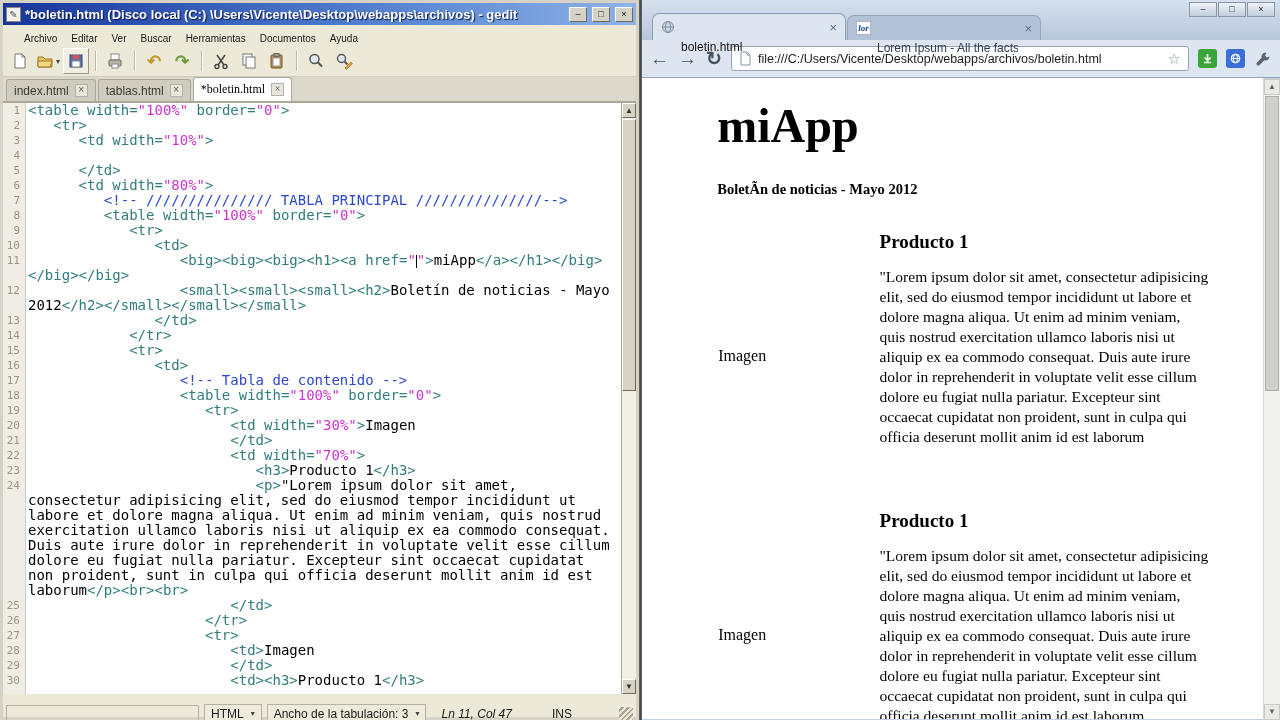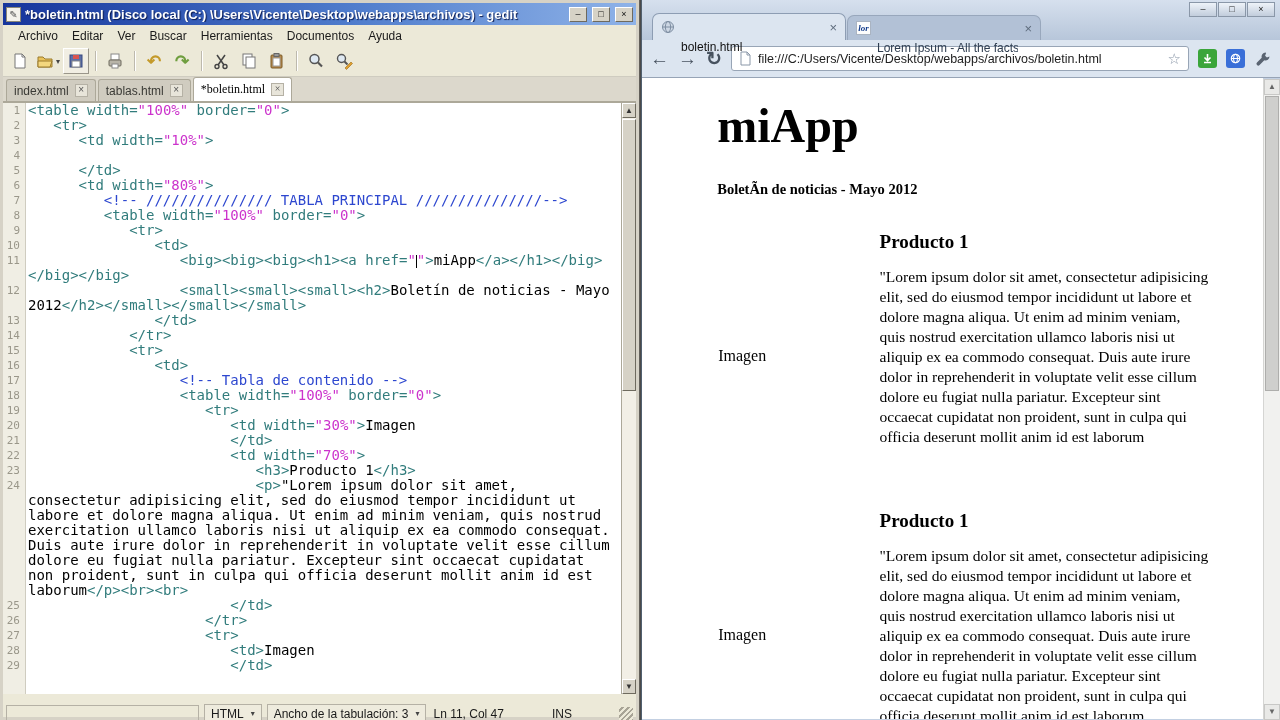--- a/index.html
+++ b/index.html
@@ -5,21 +5,21 @@
 *{margin:0;padding:0;box-sizing:border-box;}
 html,body{width:1280px;height:720px;overflow:hidden;}
 body{background:#4a4a4a;font-family:"Liberation Sans",sans-serif;position:relative;}
 
 
 #gedit{position:absolute;left:0;top:0;width:639px;height:720px;background:#ece9d8;border:3px solid #d6d2c6;outline:1px solid #63605a;}
 .titlebar{height:22px;background:linear-gradient(90deg,#16359c,#4f7ccc 55%,#8fb3e8);display:flex;align-items:center;padding:0 3px;gap:4px;}
 .app-icon{width:15px;height:15px;background:#f4f2ec;border:1px solid #8b8878;font-size:10px;line-height:13px;text-align:center;color:#555;}
 .title-text{color:#fff;font-weight:bold;font-size:13px;flex:1;white-space:nowrap;overflow:hidden;text-shadow:1px 1px 1px #0a1a50;}
 .tb-btn{width:18px;height:15px;background:#d6d2c6;border:1px solid;border-color:#fff #6e6a5e #6e6a5e #fff;font-size:9px;line-height:12px;text-align:center;color:#111;margin-left:1px;}
-.menubar{height:21px;display:flex;align-items:center;font-size:12px;padding:0 8px;color:#1a1a1a;}
+.menubar{height:21px;display:flex;align-items:flex-end;font-size:10px;padding:0 14px;color:#1a1a1a;}
 .menu-item{padding:2px 7px;}
 .gtoolbar{height:31px;display:flex;align-items:center;gap:2px;padding:0 4px;border-bottom:1px solid #cfccc0;}
 .tbtn{height:26px;min-width:26px;display:flex;align-items:center;justify-content:center;gap:2px;border:1px solid transparent;}
 .tbtn.raised{border-color:#fff #9a968a #9a968a #fff;background:#f1eee3;}
 .tsep{width:1px;height:20px;background:#bdb9ad;box-shadow:1px 0 0 #fff;margin:0 4px;}
 .uglyph{font-size:17px;font-weight:bold;}
 .undo-g{color:#c49a2a;}
 .redo-g{color:#6f9e3f;}
 .tabbar{height:25px;background:#dcd8cc;display:flex;align-items:flex-end;padding:2px 3px 0;gap:2px;border-bottom:1px solid #aca899;}
 .gtab{height:22px;display:flex;align-items:center;gap:6px;padding:0 7px;background:#d0ccc0;border:1px solid #aca899;border-bottom:none;border-radius:3px 3px 0 0;font-size:12px;color:#3a3a35;}
@@ -37,21 +37,21 @@
 .ba{word-break:break-all;}
 .caret{display:inline-block;width:1px;height:13px;background:#000;vertical-align:text-bottom;}
 .vscroll{width:15px;background:#f2efe6;border-left:1px solid #aca899;position:relative;}
 .sarrow{height:15px;background:#d6d2c6;border:1px solid;border-color:#fff #6e6a5e #6e6a5e #fff;font-size:8px;text-align:center;line-height:13px;color:#333;}
 .sarrow.bottom{position:absolute;bottom:0;left:0;right:0;}
 .sthumb{position:absolute;top:16px;left:0;width:14px;height:272px;background:#d6d2c6;border:1px solid;border-color:#fff #6e6a5e #6e6a5e #fff;}
 .statusbar{height:39px;display:flex;align-items:center;gap:5px;padding:0 3px;font-size:12px;color:#1a1a1a;}
 .msgbox{width:193px;height:17px;border:1px solid #b5b1a5;}
 .combo{height:19px;border:1px solid #b5b1a5;display:flex;align-items:center;gap:7px;padding:0 6px;background:#eeebdd;}
 .combo .arr{font-size:8px;color:#444;}
-.pos{margin-left:2px;}
+.pos{margin-left:10px;font-style:italic;}
 .ins{margin-left:auto;margin-right:42px;}
 .grip{width:14px;height:14px;background:repeating-linear-gradient(135deg,#ece9d8 0 2px,#a8a496 2px 4px);}
 
 
 #browser{position:absolute;left:641px;top:0;width:639px;height:720px;background:#c3d0e2;border-left:1px solid #51606f;}
 .tabstrip{height:40px;background:linear-gradient(#d6e0ee,#b7c6da);position:relative;}
 .wincontrols{position:absolute;top:2px;right:5px;display:flex;gap:1px;}
 .wc{width:28px;height:15px;background:linear-gradient(#eef3f9,#c2cddc);border:1px solid #8a97a8;font-size:9px;line-height:12px;text-align:center;color:#222;}
 .btabs{position:absolute;bottom:0;left:10px;display:flex;gap:1px;align-items:flex-end;}
 .btab{width:194px;display:flex;align-items:center;gap:6px;padding:0 8px;border-radius:7px 7px 0 0;font-size:12px;}
@@ -304,20 +304,24 @@
           <div class="cline">                     <span class="t">&lt;tr</span><span class="t">&gt;</span></div>
         </div>
         <div class="crow">
           <span class="lnum">28</span>
           <div class="cline">                        <span class="t">&lt;td</span><span class="t">&gt;</span>Imagen</div>
         </div>
         <div class="crow">
           <span class="lnum">29</span>
           <div class="cline">                        <span class="t">&lt;/td</span><span class="t">&gt;</span></div>
         </div>
+        <div class="crow">
+          <span class="lnum">30</span>
+          <div class="cline">                        <span class="t">&lt;td</span><span class="t">&gt;</span><span class="t">&lt;h3</span><span class="t">&gt;</span>Producto 1<span class="t">&lt;/h3</span><span class="t">&gt;</span></div>
+        </div>
       </div>
     <div class="vscroll">
       <div class="sarrow">▲</div>
       <div class="sthumb"></div>
       <div class="sarrow bottom">▼</div>
     </div>
   </div>
   <div class="statusbar">
     <span class="msgbox"></span>
     <span class="combo">

